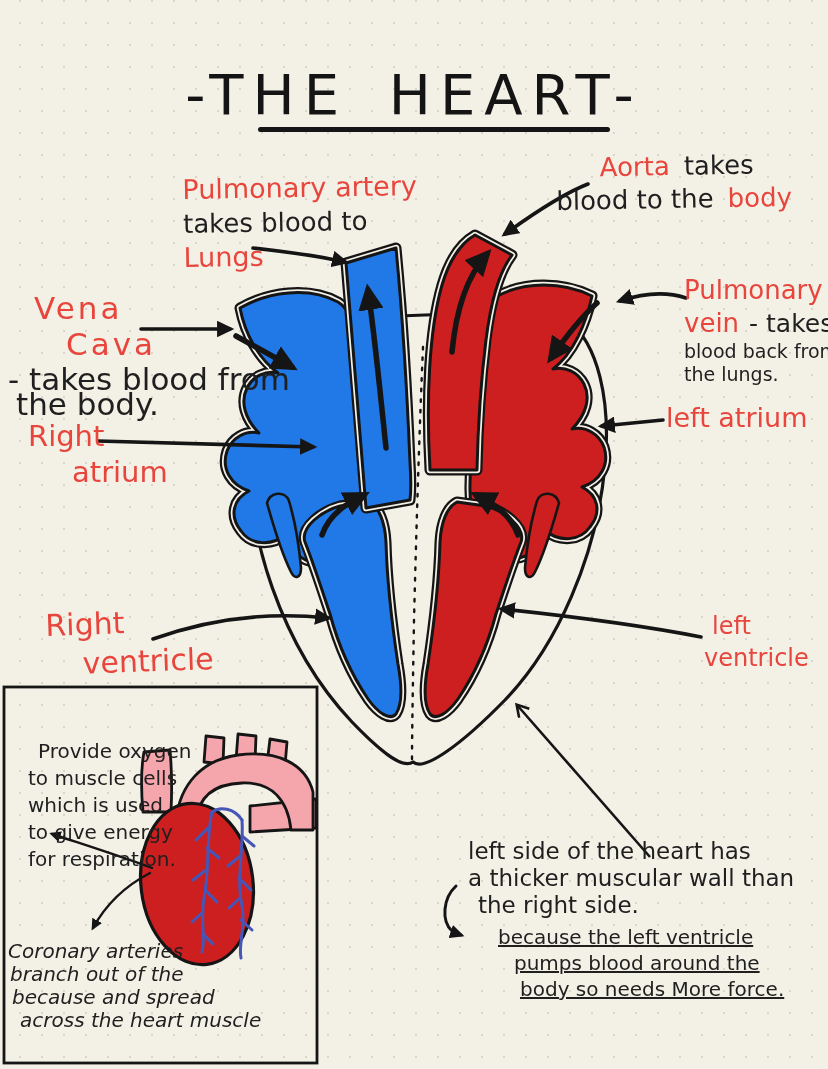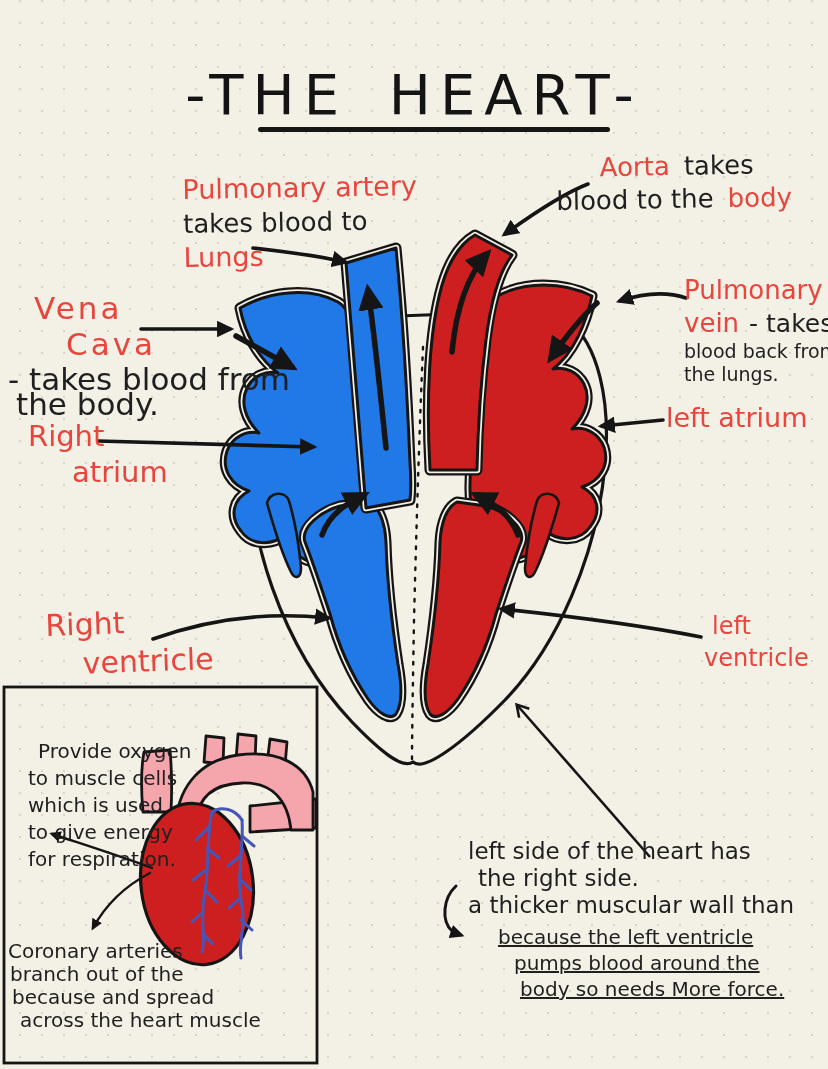--- a/index.html
+++ b/index.html
@@ -65,21 +65,21 @@
 
   .note-force{left:498px;top:924px;font-size:20px;text-decoration:underline;}
   .note-force .line{line-height:26px;}
   .note-force .l2{padding-left:16px;}
   .note-force .l3{padding-left:22px;}
 
   .note-oxy{left:28px;top:691px;font-size:20px;margin-top:47px;}
   .note-oxy .line{line-height:27px;}
   .note-oxy .l1{padding-left:10px;}
 
-  .note-cor{left:8px;top:940px;font-size:20px;}
+  .note-cor{left:8px;top:940px;font-size:20px;font-style:italic;}
   .note-cor .line{line-height:23px;}
   .note-cor .l2{padding-left:2px;}
   .note-cor .l3{padding-left:4px;}
   .note-cor .l4{padding-left:12px;}
 </style>
 </head>
 <body>
 
 <div class="page">
 
@@ -249,22 +249,22 @@
     <div class="line l2">ventricle</div>
   </div>
 
   <div class="lbl lbl-lv red">
     <div class="line l1">left</div>
     <div class="line l2">ventricle</div>
   </div>
 
   <div class="lbl note-wall ink">
     <div class="line l1">left side of the heart has</div>
+    <div class="line l2">a thicker muscular wall than</div>
     <div class="line l3">the right side.</div>
-    <div class="line l2">a thicker muscular wall than</div>
   </div>
 
   <div class="lbl note-force ink">
     <div class="line l1">because the left ventricle</div>
     <div class="line l2">pumps blood around the</div>
     <div class="line l3">body so needs More force.</div>
   </div>
 
   <div class="lbl note-oxy ink">
     <div class="line l1">Provide oxygen</div>

